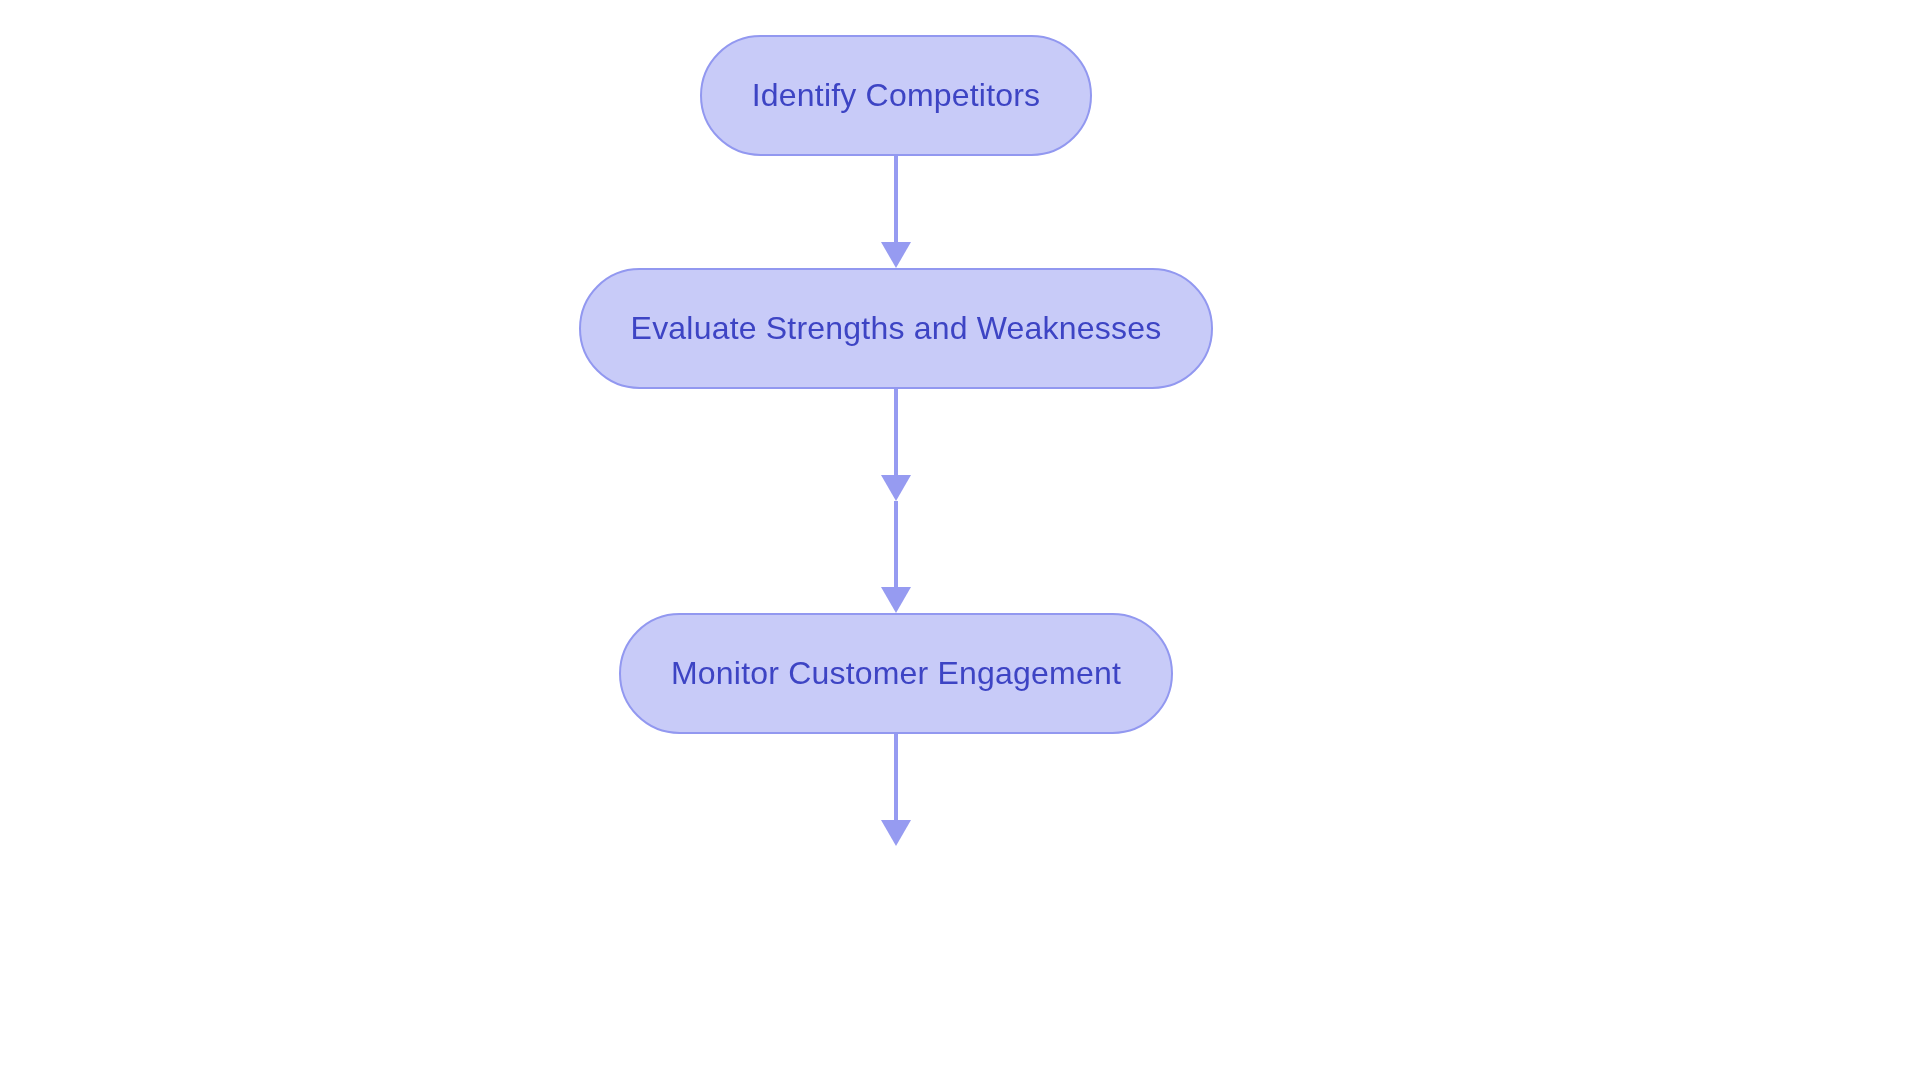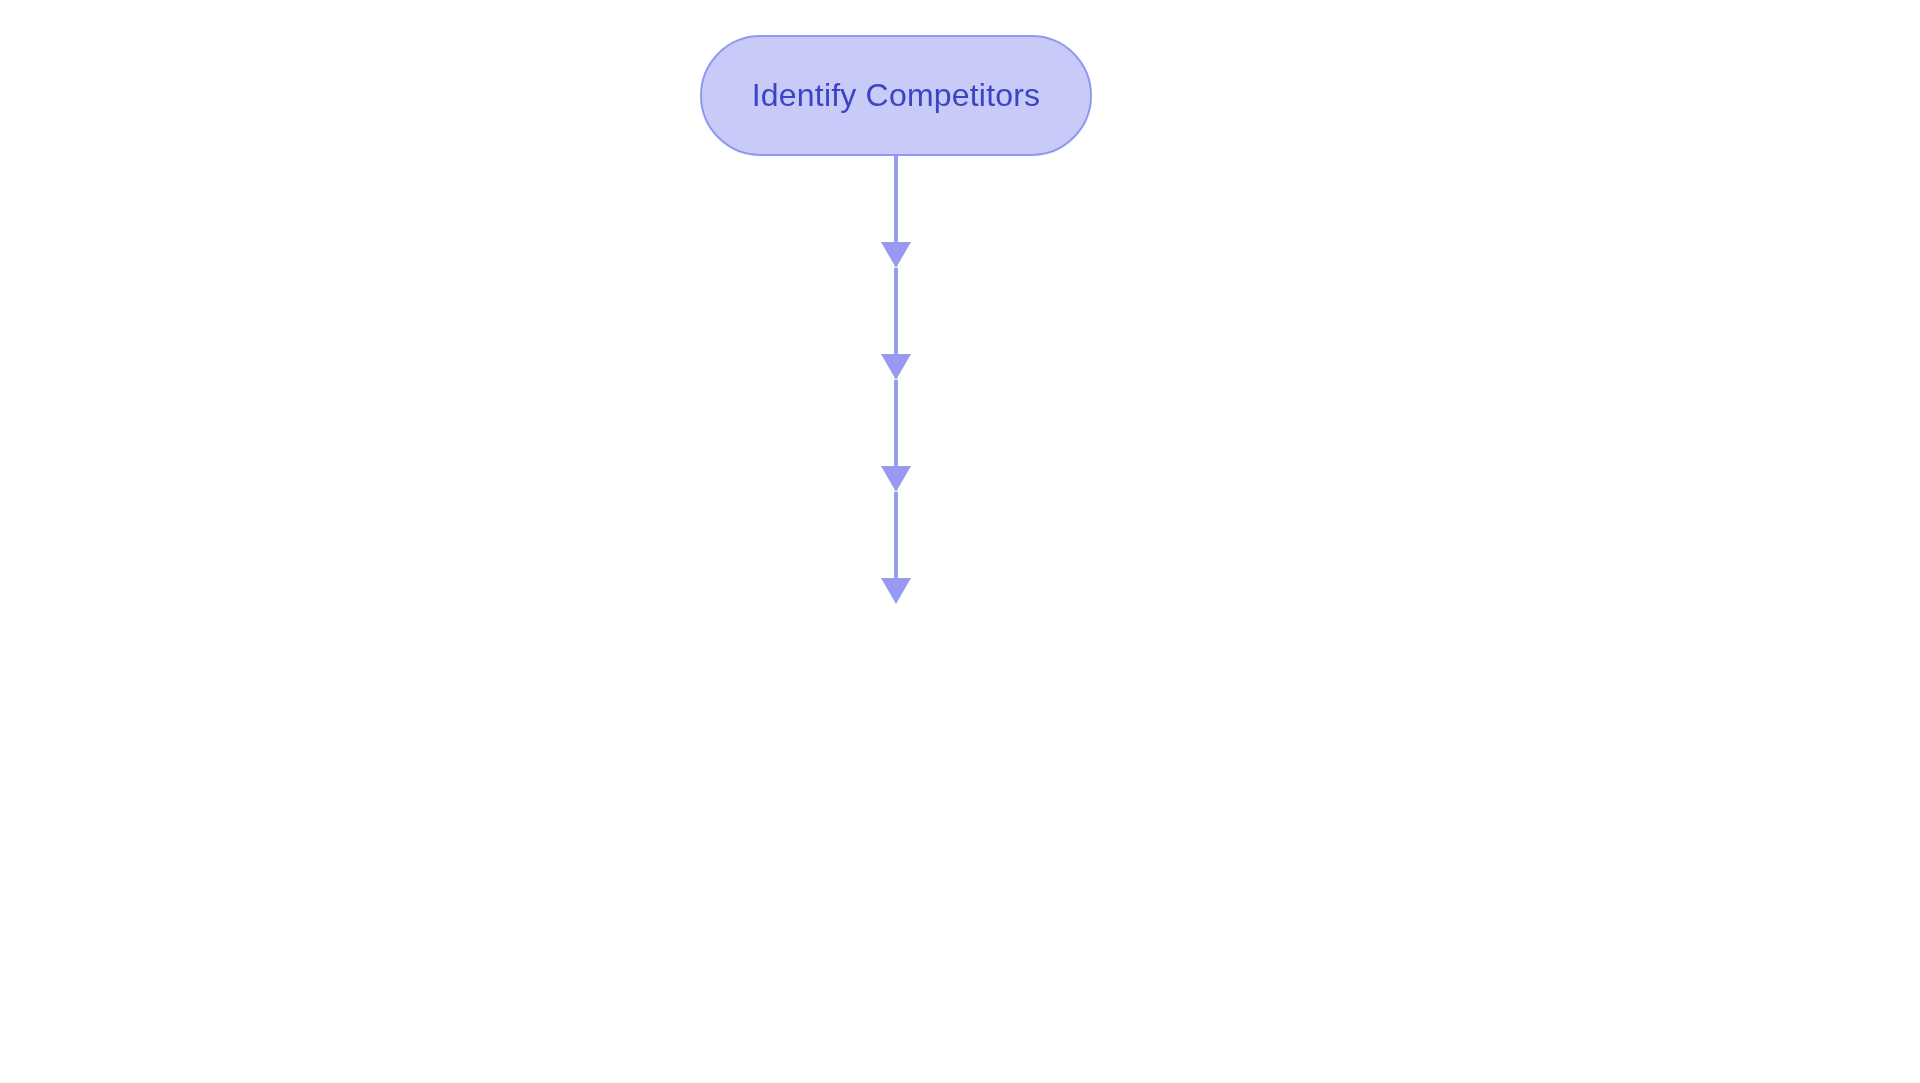--- a/index.html
+++ b/index.html
@@ -72,32 +72,38 @@
 
   <div class="flow-node">
     <span>Identify Competitors</span>
   </div>
 
   <div class="flow-arrow">
     <div class="arrow-shaft"></div>
     <div class="arrowhead"></div>
   </div>
 
+  <div class="flow-node">
+    <span>Evaluate Strengths and Weaknesses</span>
+  </div>
 
   <div class="flow-arrow">
     <div class="arrow-shaft"></div>
     <div class="arrowhead"></div>
   </div>
 
 
   <div class="flow-arrow">
     <div class="arrow-shaft"></div>
     <div class="arrowhead"></div>
   </div>
 
+  <div class="flow-node">
+    <span>Monitor Customer Engagement</span>
+  </div>
 
   <div class="flow-arrow">
     <div class="arrow-shaft"></div>
     <div class="arrowhead"></div>
   </div>
 
 
 </div>
 
 </body></html>

